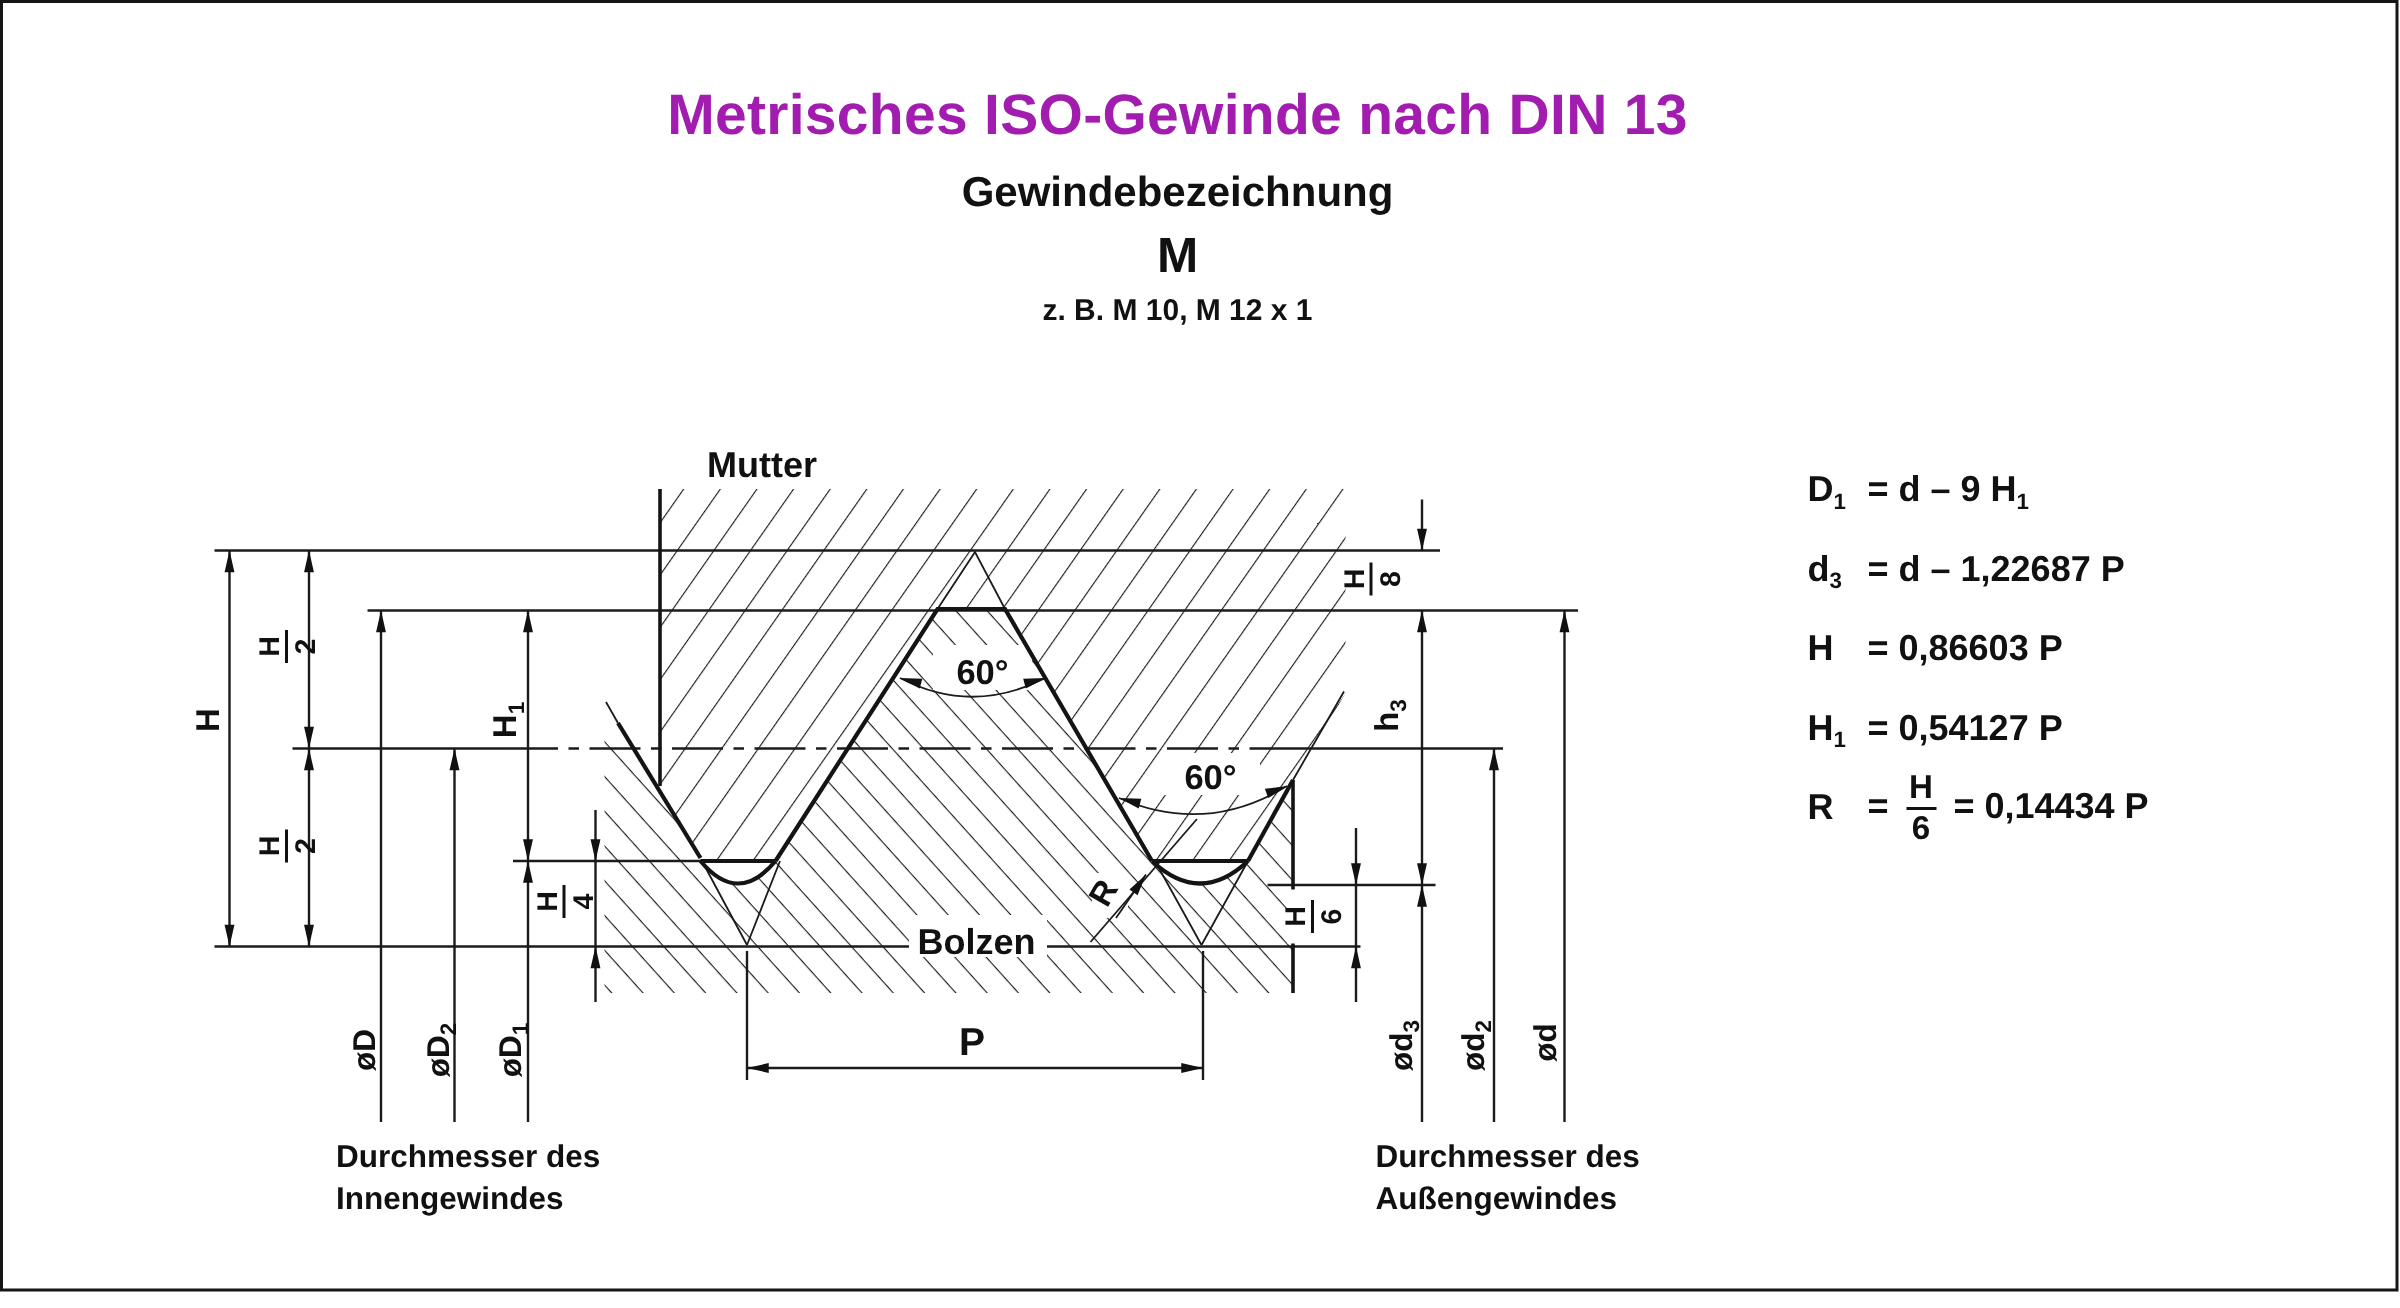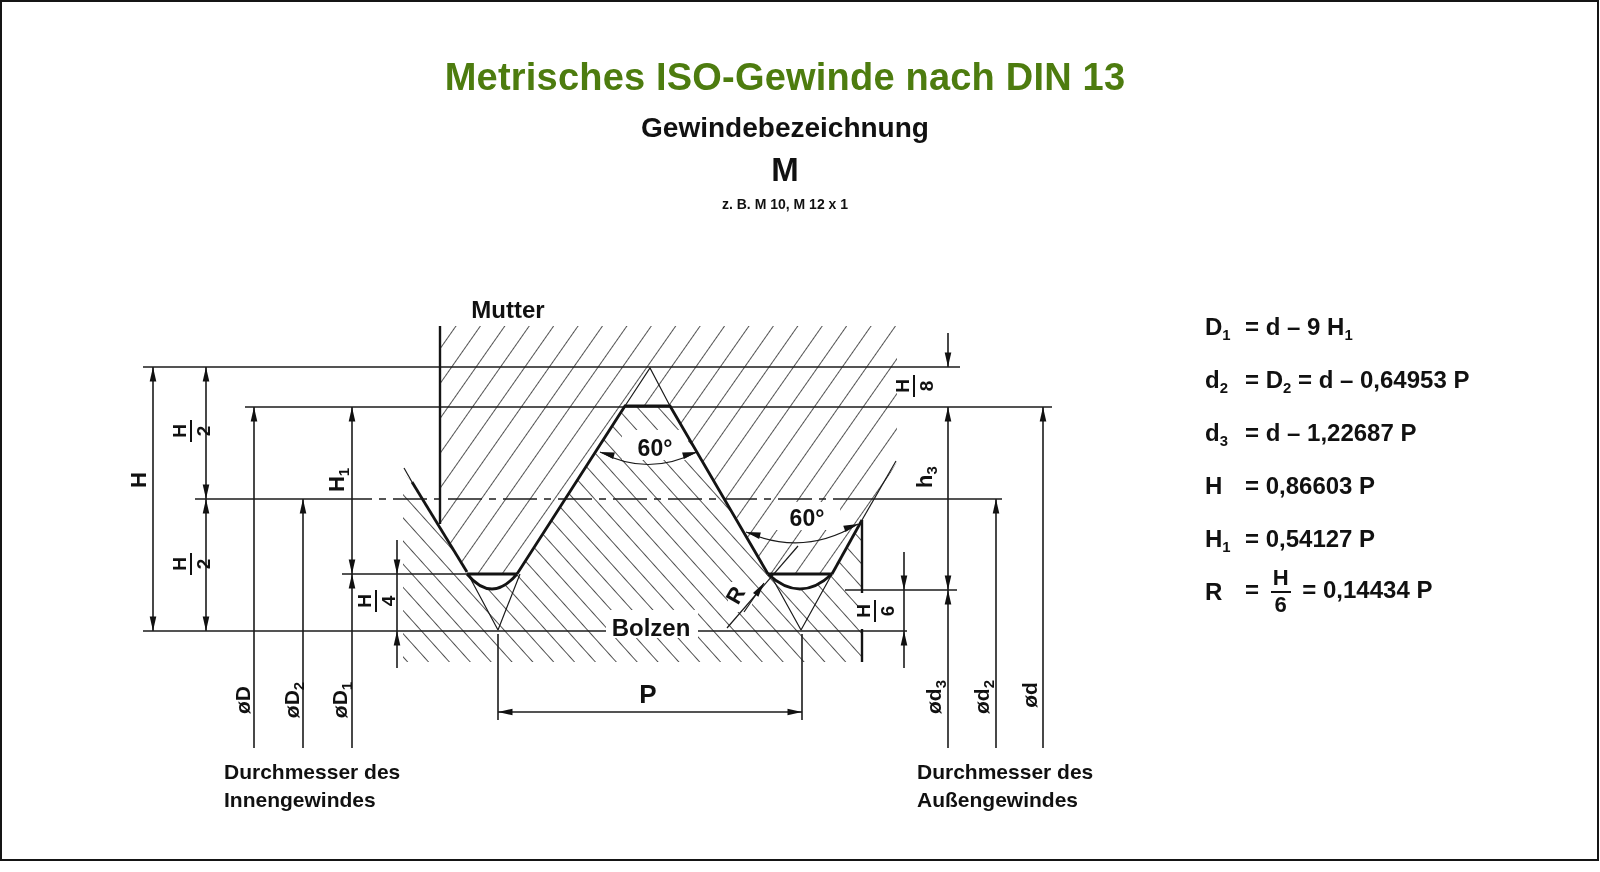--- a/index.html
+++ b/index.html
@@ -1,22 +1,22 @@
 <!DOCTYPE html>
 <html><head>
 <meta charset="utf-8">
 <style>
   html,body{margin:0;padding:0;background:#fff;}
   body{width:1600px;height:872px;position:relative;font-family:"Liberation Sans",sans-serif;color:#111;overflow:hidden;}
   .frame{position:absolute;left:0;top:0;width:1595px;height:857px;border:2.5px solid #151515;}
   .titleblock{position:absolute;left:385px;top:0;width:800px;text-align:center;}
-  .title-main{margin-top:56px;font-size:38px;font-weight:bold;color:#4d7c0f;letter-spacing:.2px;}
+  .title-main{margin-top:56px;font-size:38px;font-weight:bold;color:#a21caf;letter-spacing:.2px;}
   .title-sub{margin-top:13px;font-size:28px;font-weight:bold;}
   .title-m{margin-top:7px;font-size:33px;font-weight:bold;}
-  .title-ex{margin-top:7px;font-size:14px;font-weight:bold;}
+  .title-ex{margin-top:7px;font-size:20px;font-weight:bold;}
   svg{position:absolute;left:0;top:0;}
   svg text{font-family:"Liberation Sans",sans-serif;font-weight:bold;fill:#111;}
   .caption{position:absolute;font-size:21px;font-weight:bold;line-height:28px;}
   .cap-inner{left:224px;top:758px;}
   .cap-outer{left:917px;top:758px;}
   .fpanel{position:absolute;left:1205px;top:300px;font-size:24px;font-weight:bold;}
   .frow{height:53px;display:flex;align-items:center;white-space:pre;}
   .fvar{display:inline-block;width:40px;}
   .fsub{font-size:0.62em;position:relative;top:0.38em;}
   .ffrac{display:inline-flex;flex-direction:column;align-items:center;font-size:0.92em;line-height:1.12;margin:0 5px;vertical-align:middle;}
@@ -188,18 +188,17 @@
   <div>Durchmesser des</div>
   <div>Innengewindes</div>
 </div>
 <div class="caption cap-outer">
   <div>Durchmesser des</div>
   <div>Außengewindes</div>
 </div>
 
 <div class="fpanel">
     <div class="frow"><span class="fvar"><span>D</span><span class="fsub">1</span></span><span class="fexpr"><span>= d – 9 H</span><span class="fsub">1</span></span></div>
-    <div class="frow"><span class="fvar"><span>d</span><span class="fsub">2</span></span><span class="fexpr"><span>= D</span><span class="fsub">2</span><span> = d – 0,64953 P</span></span></div>
     <div class="frow"><span class="fvar"><span>d</span><span class="fsub">3</span></span><span class="fexpr"><span>= d – 1,22687 P</span></span></div>
     <div class="frow"><span class="fvar"><span>H</span></span><span class="fexpr"><span>= 0,86603 P</span></span></div>
     <div class="frow"><span class="fvar"><span>H</span><span class="fsub">1</span></span><span class="fexpr"><span>= 0,54127 P</span></span></div>
     <div class="frow"><span class="fvar"><span>R</span></span><span class="fexpr"><span>= </span><span class="ffrac"><span class="fn">H</span><span>6</span></span><span> = 0,14434 P</span></span></div>
   </div>
 
 </body></html>

